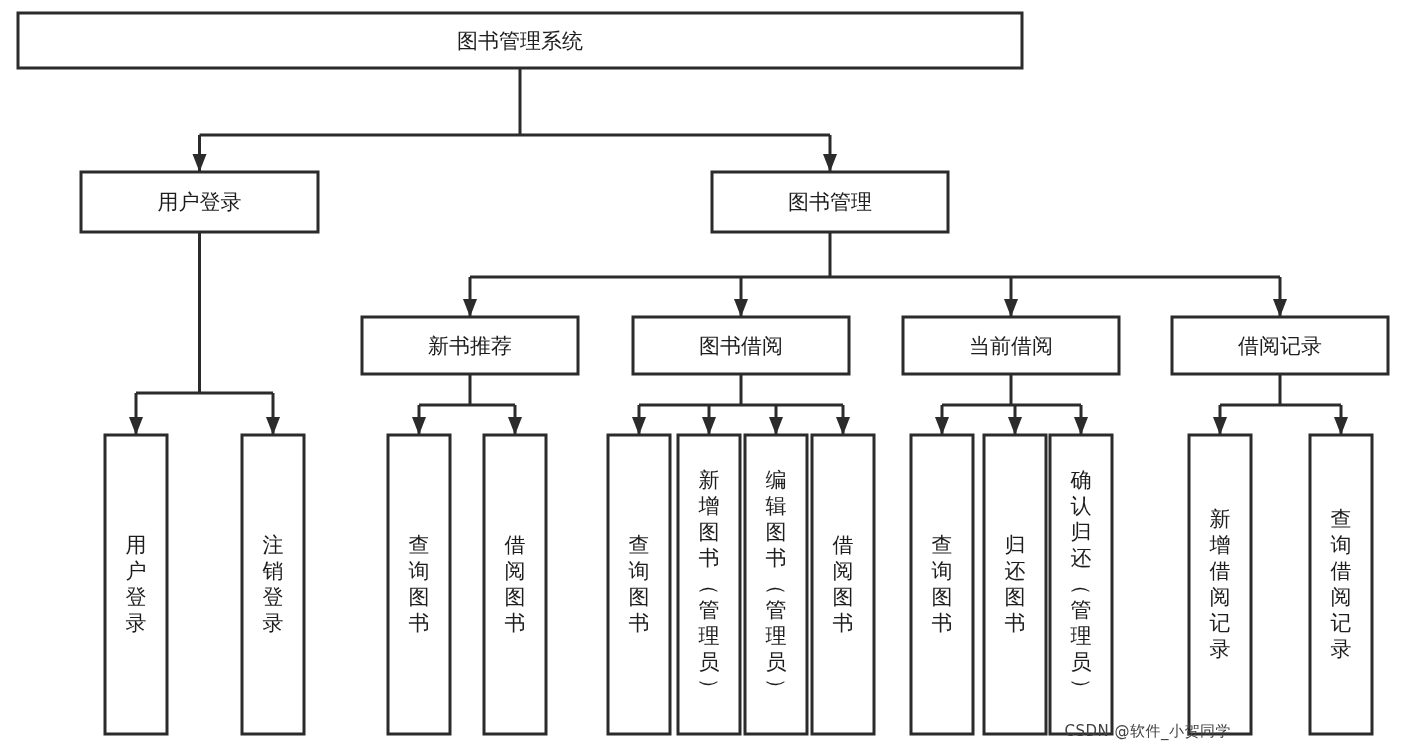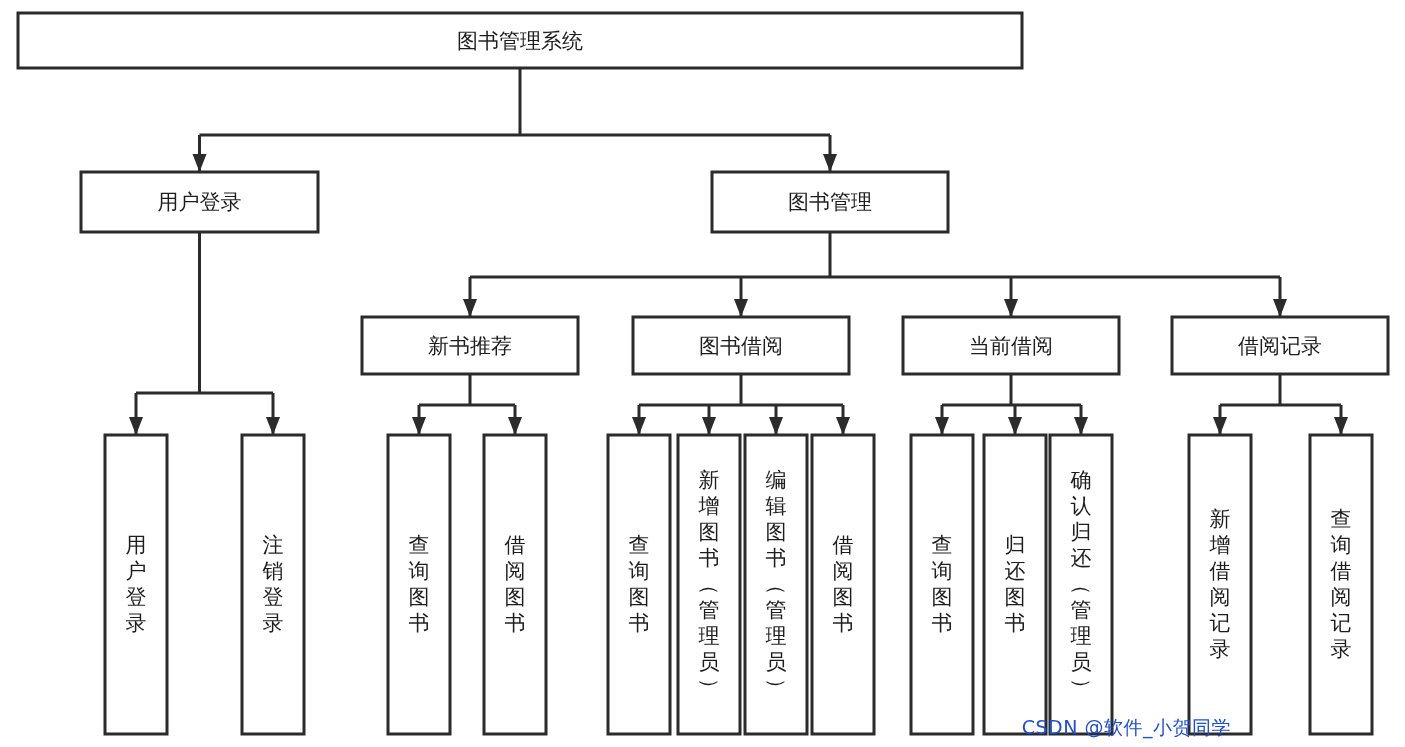--- a/index.html
+++ b/index.html
@@ -52,22 +52,22 @@
     font-size: 21px;
     fill: #1d1d1d;
     text-anchor: middle;
     dominant-baseline: middle;
   }
   .watermark {
     position: absolute;
     right: 8px;
     bottom: 6px;
     font-family: "DejaVu Sans", "Liberation Sans", sans-serif;
-    font-size: 19px;
-    color: #1d4ed8;
+    font-size: 15px;
+    color: #404040;
     letter-spacing: 0.5px;
     white-space: nowrap;
     pointer-events: none;
   }
 </style>
 </head>
 <body>
 
 <div id="diagram-root">
   <svg class="canvas" viewBox="0 0 1405 747">

